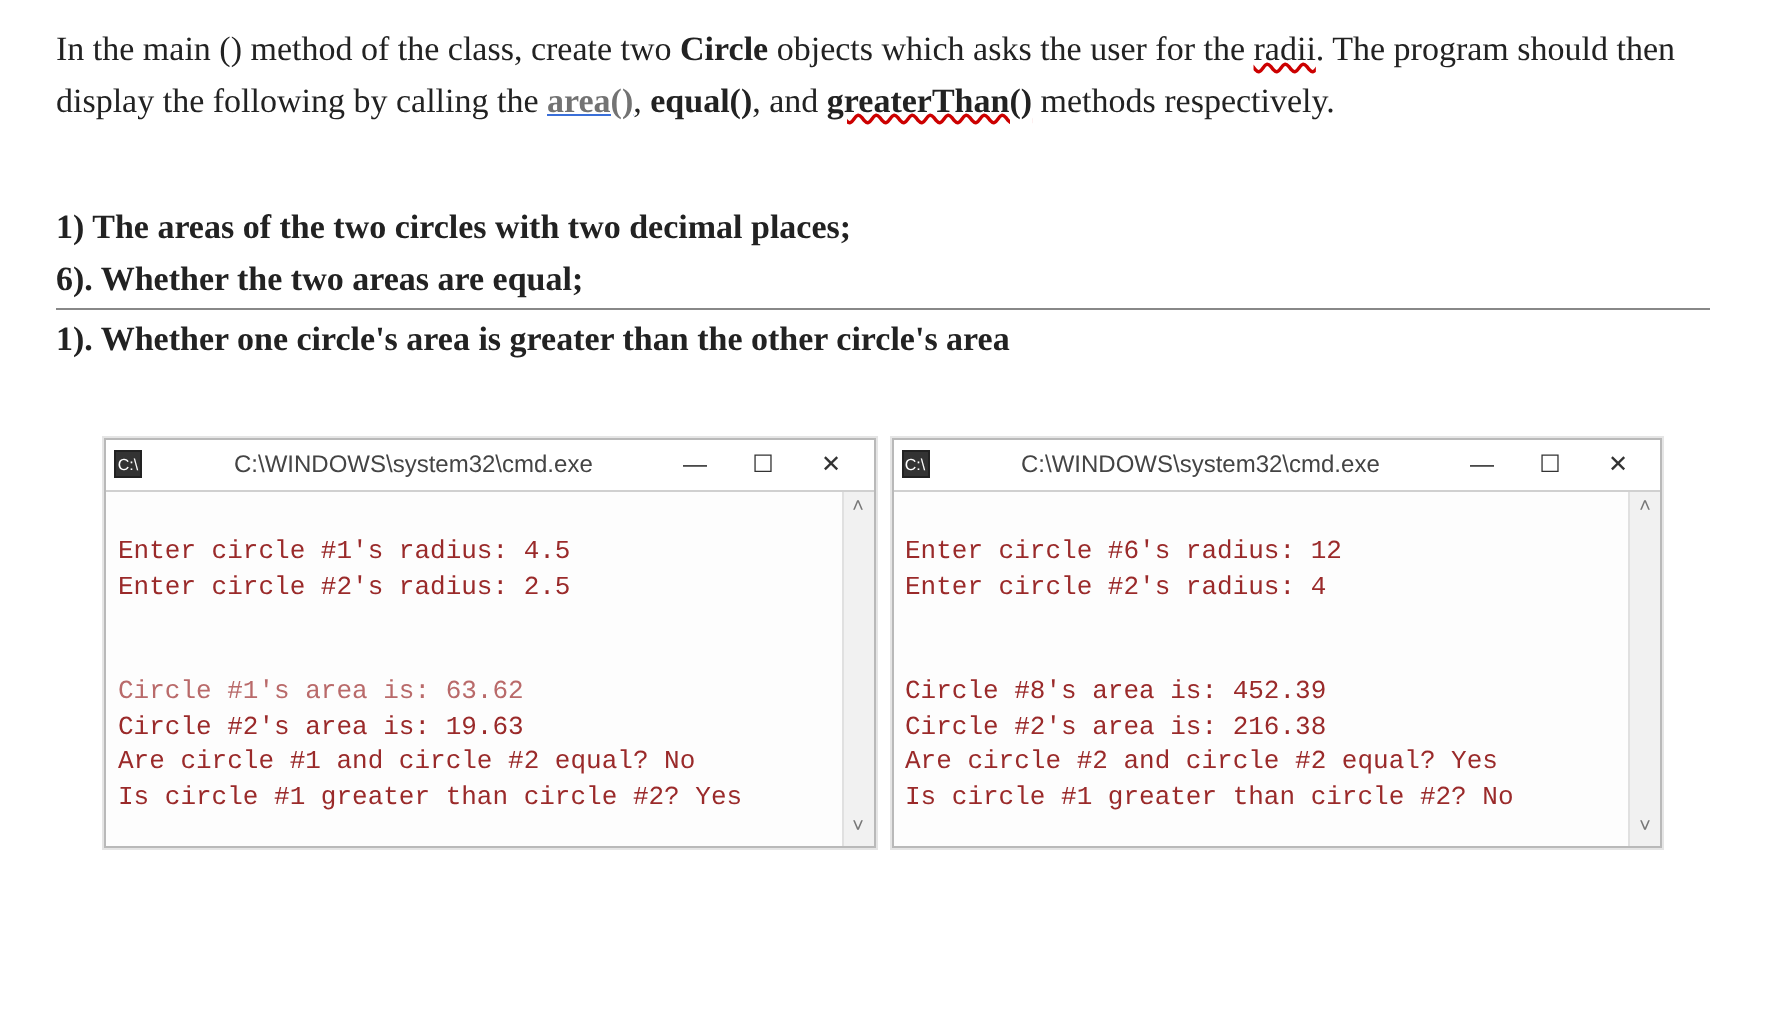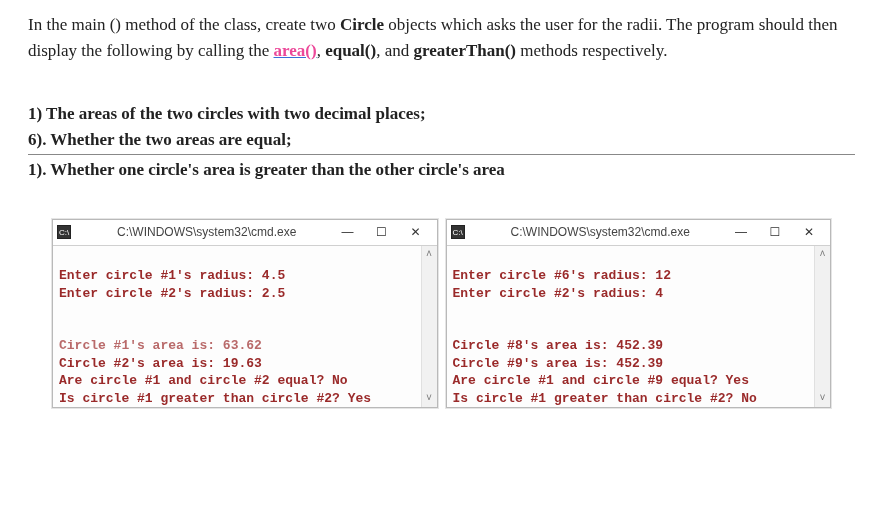--- a/index.html
+++ b/index.html
@@ -8,27 +8,28 @@
       height: 514px;
       background: #fff;
       font-family: 'Times New Roman', Times, serif;
       font-size: 17px;
       color: #222;
       padding: 12px 28px;
     }
     .paragraph { line-height: 1.5; margin-bottom: 4px; }
     .bold { font-weight: bold; }
     .underline-red-squiggle {
+      text-decoration: underline;
       text-decoration-style: wavy;
       text-decoration-color: #c00;
     }
     .underline-blue {
       text-decoration: underline;
       text-decoration-color: #3a6fd8;
-      color: #ec4899;
+      color: #737373;
     }
     .spacer { height: 34px; }
     .list-line { line-height: 1.5; font-weight: bold; }
     hr.divider { border: none; border-top: 1px solid #888; margin: 2px 0 2px 0; }
     .console-row {
       display: flex;
       gap: 8px;
       margin-top: 36px;
       padding: 0 24px;
     }
@@ -74,26 +75,25 @@
       font-size: 12px;
       color: #333;
       background: transparent;
     }
     .console-body {
       display: flex;
       flex: 1;
     }
     .console-content {
       flex: 1;
-      padding: 4px 6px 0 6px;
+      padding: 4px 6px 16px 6px;
       color: #9a2a2a;
       line-height: 1.35;
       white-space: pre;
       overflow: hidden;
-      font-weight: bold;
     }
     .scroll-col {
       width: 16px;
       background: #f1f1f1;
       border-left: 1px solid #e0e0e0;
       display: flex;
       flex-direction: column;
       justify-content: space-between;
       align-items: center;
       font-size: 10px;
@@ -156,22 +156,22 @@
         <span class="title-btn">✕</span>
       </div>
     </div>
     <div class="console-body">
       <div class="console-content">
 <span>Enter circle #6's radius: 12</span>
 <span>Enter circle #2's radius: 4</span>
 <span></span>
 
 <span>Circle #8's area is: 452.39</span>
-<span>Circle #9's area is: 452.39</span>
-<span>Are circle #1 and circle #9 equal? Yes</span>
+<span>Circle #2's area is: 216.38</span>
+<span>Are circle #2 and circle #2 equal? Yes</span>
 <span>Is circle #1 greater than circle #2? No</span></div>
       <div class="scroll-col">
         <div class="scroll-arrow">˄</div>
         <div class="scroll-arrow">˅</div>
       </div>
     </div>
   </div>
 
 </div>
 

